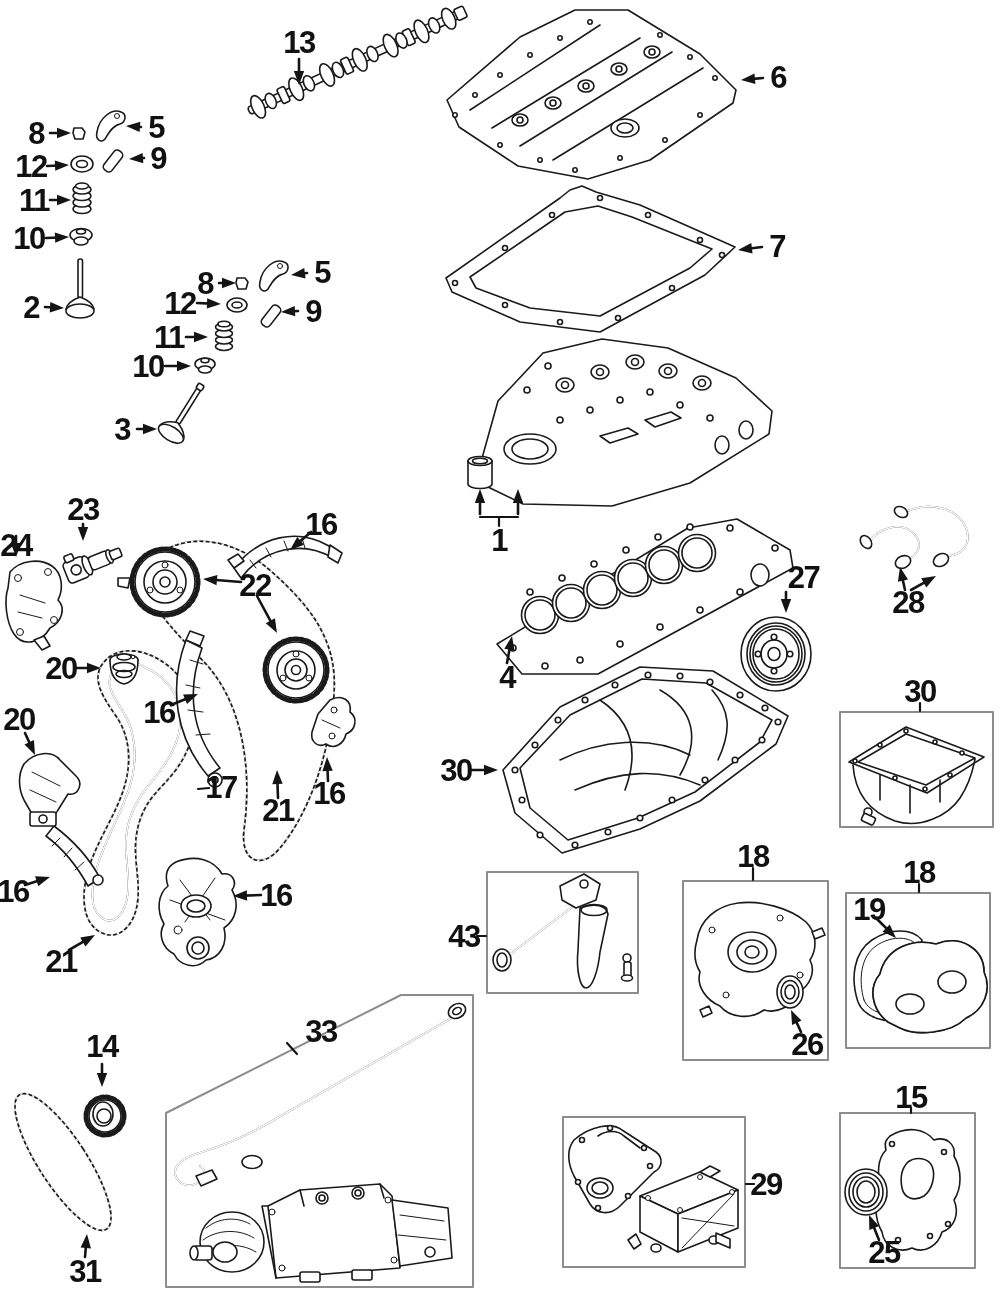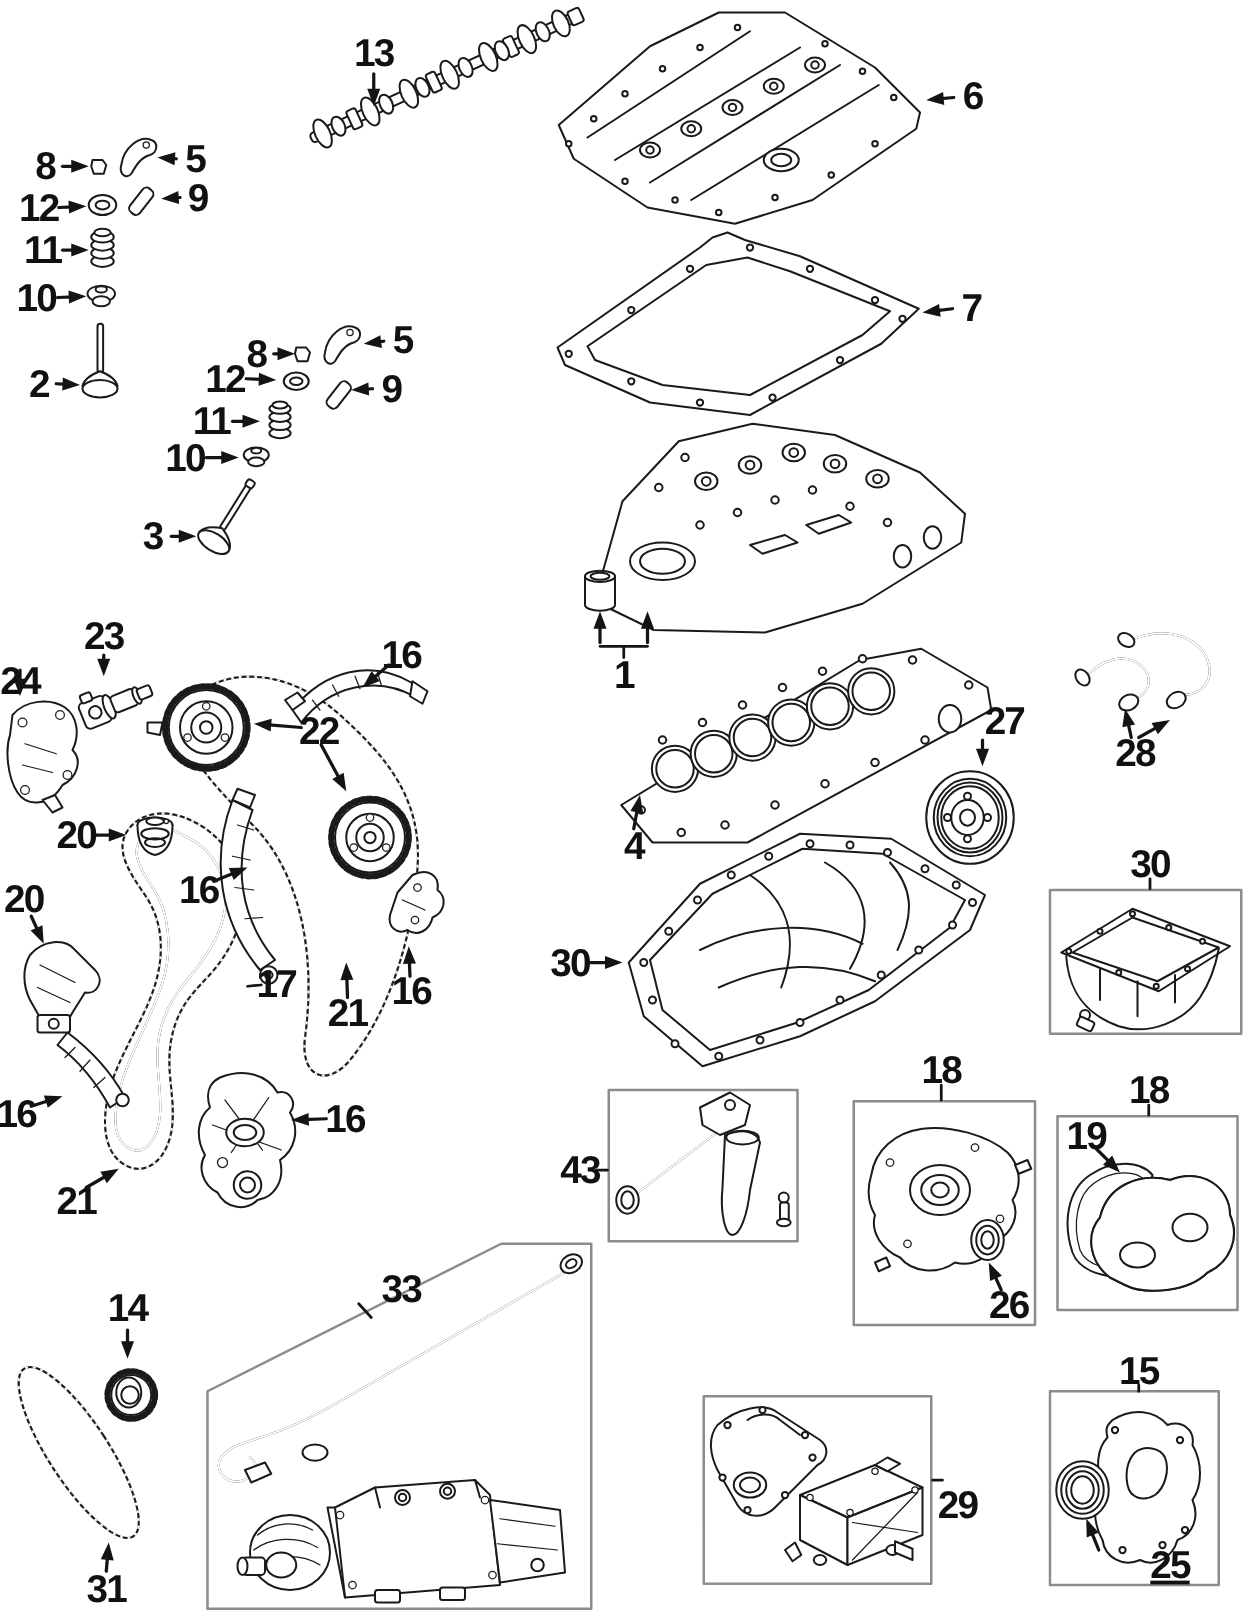--- a/index.html
+++ b/index.html
@@ -683,23 +683,23 @@
       <div class="callout" style="left: 507px; top: 677px;">4</div>
       <div class="callout" style="left: 786px; top: 577px; padding-left: 35px;">27</div>
       <div class="callout" style="left: 908px; top: 602px;">28</div>
       <div class="callout" style="left: 456px; top: 770px;">30</div>
       <div class="callout" style="left: 920px; top: 691px;">30</div>
       <div class="callout" style="left: 753px; top: 856px;">18</div>
       <div class="callout" style="left: 807px; top: 1044px;">26</div>
       <div class="callout" style="left: 919px; top: 872px;">18</div>
       <div class="callout" style="left: 869px; top: 909px;">19</div>
       <div class="callout" style="left: 464px; top: 936px;">43</div>
-      <div class="callout" style="left: 766px; top: 1184px; margin-top: 20px;">29</div>
+      <div class="callout" style="left: 766px; top: 1184px;">29</div>
       <div class="callout" style="left: 911px; top: 1097px;">15</div>
-      <div class="callout" style="left: 936px; top: 1252px; text-decoration: underline;">25</div>
+      <div class="callout" style="left: 884px; top: 1252px;">25</div>
       <div class="callout" style="left: 281px; top: 1031px; margin-left: 40px;">33</div>
       <div class="callout" style="left: 16px; top: 521px; margin-top: 24px;">24</div>
       <div class="callout" style="left: 83px; top: 509px;">23</div>
       <div class="callout" style="left: 255px; top: 585px;">22</div>
       <div class="callout" style="left: 321px; top: 524px;">16</div>
       <div class="callout" style="left: 61px; top: 668px;">20</div>
       <div class="callout" style="left: 159px; top: 712px;">16</div>
       <div class="callout" style="left: 221px; top: 787px;">17</div>
       <div class="callout" style="left: 278px; top: 810px;">21</div>
       <div class="callout" style="left: 329px; top: 793px;">16</div>

